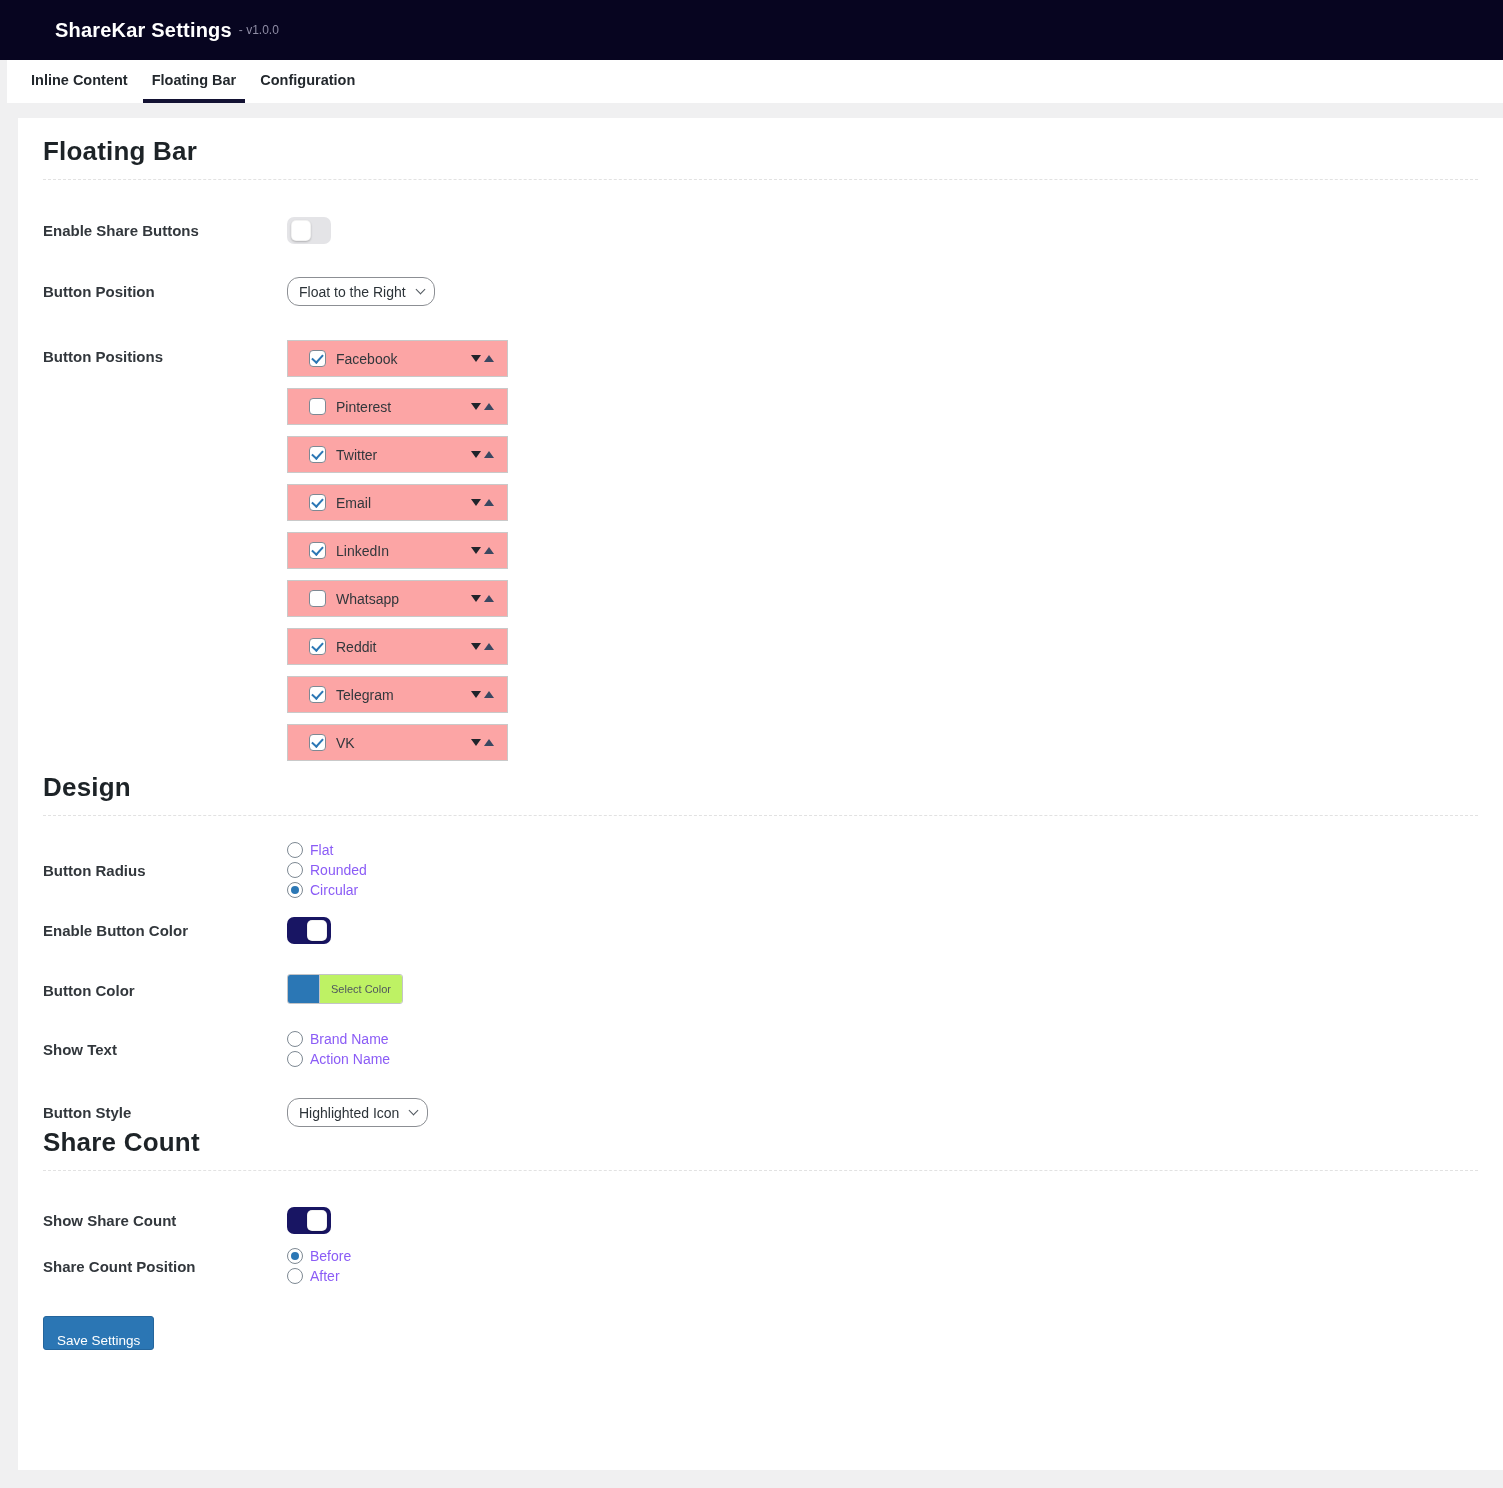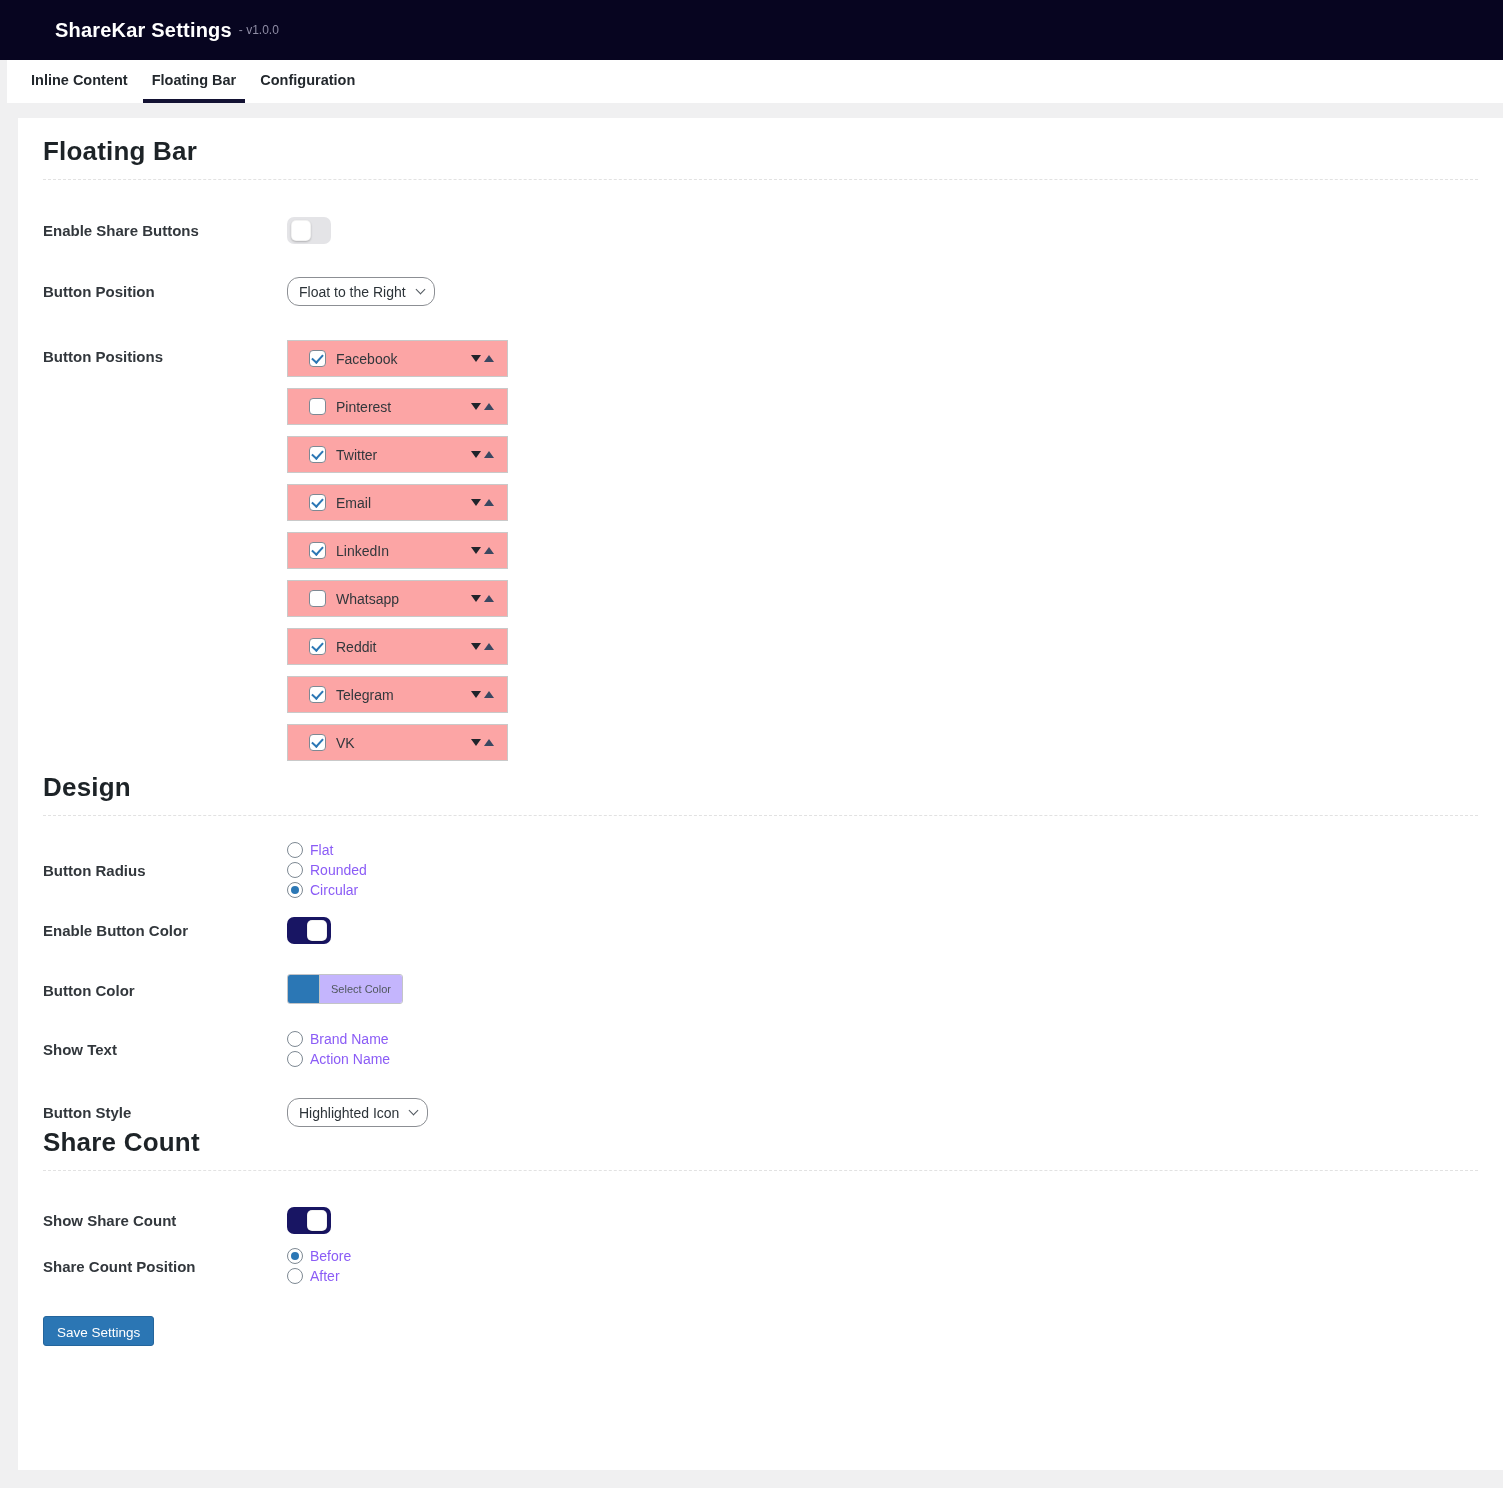--- a/index.html
+++ b/index.html
@@ -114,28 +114,28 @@
     border-radius:50%; background:#2b77b5;
   }
   .radiolabel { margin-left:7px; font-size:14px; color:#8b5cf6; }
   
   .colorpick {
     display:inline-flex; border:1px solid #c3c4c7; border-radius:3px;
     overflow:hidden; height:30px; cursor:pointer;
   }
   .swatch { width:31px; height:100%; }
   .colorbtn {
-    display:flex; align-items:center; padding:0 11px; background:#c4b5fd;
+    display:flex; align-items:center; padding:0 11px; background:#bef264;
     border-left:1px solid #c3c4c7; font-size:11px; color:#50575e;
   }
   
   .save {
     margin-top:30px; background:#2b76b4; border:1px solid #24659c; color:#fff;
     font-size:13.5px; font-family:inherit; border-radius:3px; height:30px;
-    padding:8px 13px; cursor:pointer;
+    padding:16px 13px; cursor:pointer;
   }
 </style>
 </head>
 <body>
 
 <div class="page">
 
   <header class="topbar">
     <span class="title">ShareKar Settings</span>
     <span class="ver">- v1.0.0</span>

